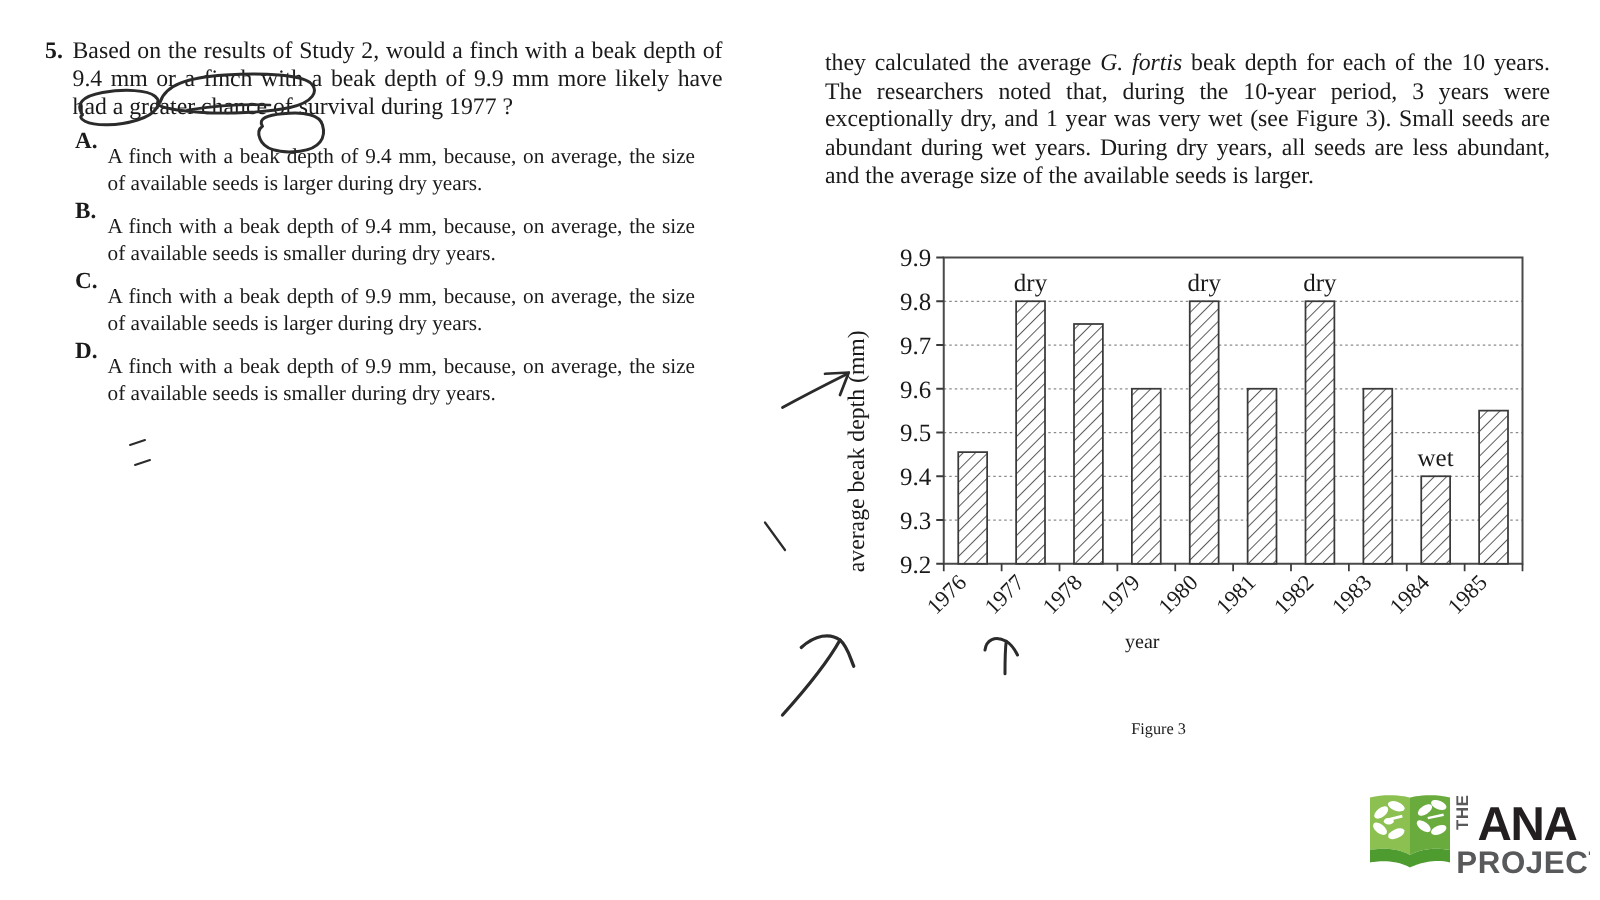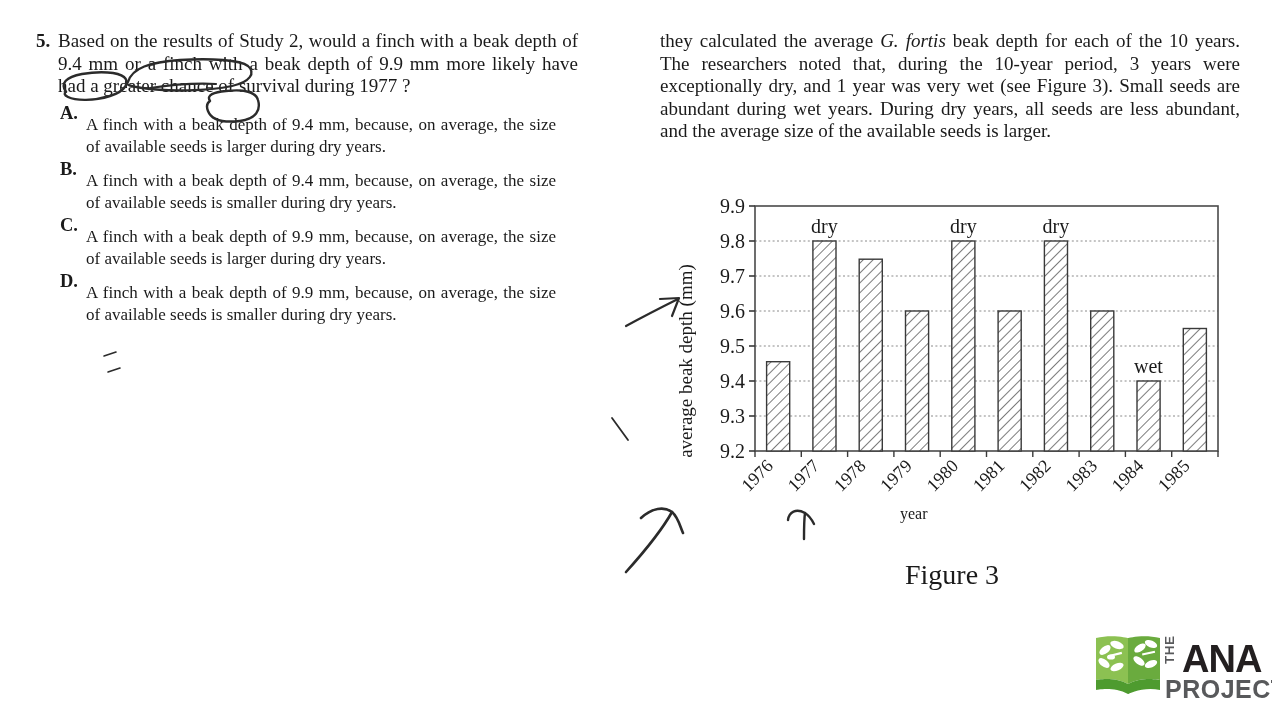--- a/index.html
+++ b/index.html
@@ -65,21 +65,21 @@
     text-align: justify;
     text-align-last: left;
     width: 470px;
     margin-top: 12px;
   }
 
   
   .right-col {
     position: absolute;
     left: 660px;
-    top: 30px;
+    top: 40px;
     width: 580px;
   }
   .passage {
     font-size: 19px;
     line-height: 22.5px;
     text-align: justify;
     text-align-last: left;
   }
   .passage i { font-style: italic; }
 
@@ -104,22 +104,22 @@
   .chart-svg { position: absolute; left: 0; top: 0; }
   .xaxis-title {
     position: absolute;
     left: 240px;
     top: 310px;
     font-size: 16px;
   }
   .fig-caption {
     position: absolute;
     left: 245px;
-    top: 364px;
-    font-size: 28px;
+    top: 380px;
+    font-size: 13px;
   }
 
   
   .annot {
     position: absolute;
     left: 0; top: 0;
     width: 1280px; height: 720px;
     pointer-events: none;
   }
 

